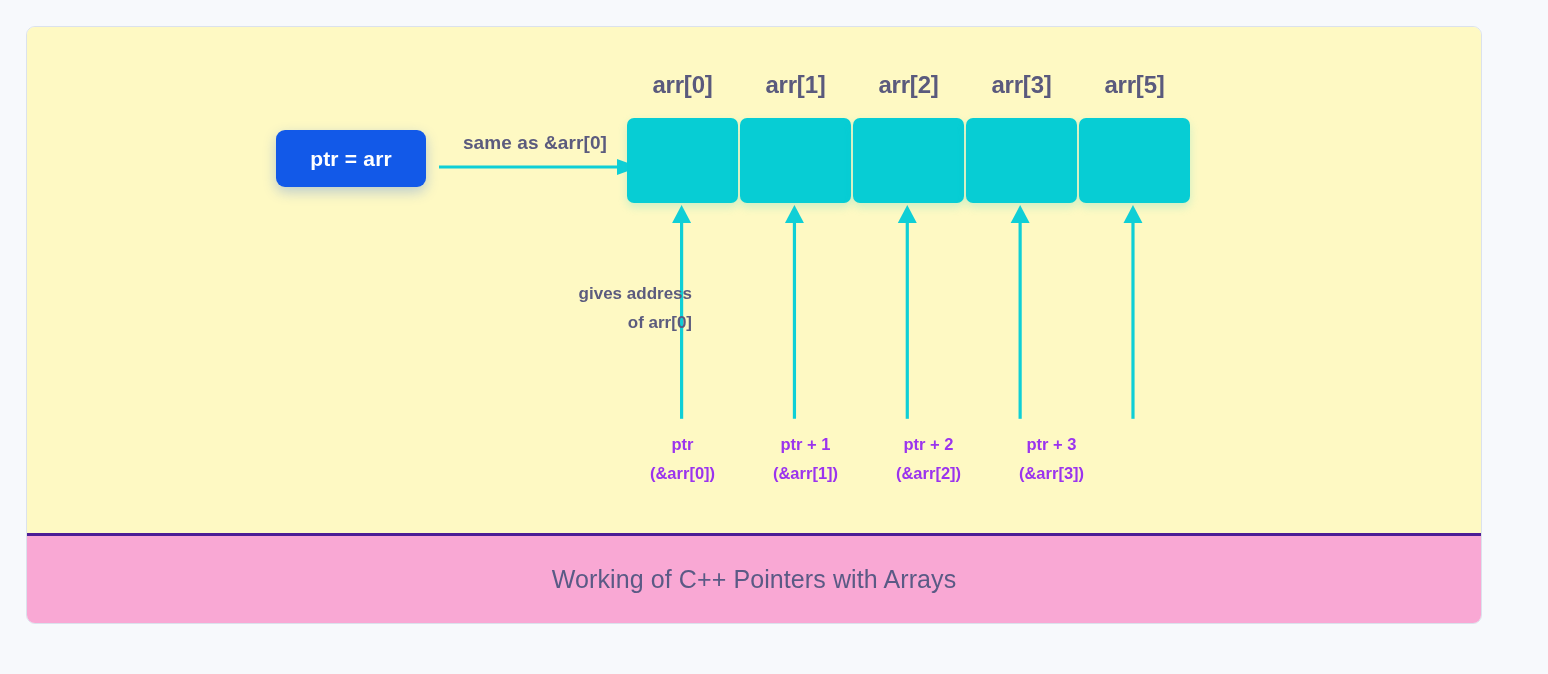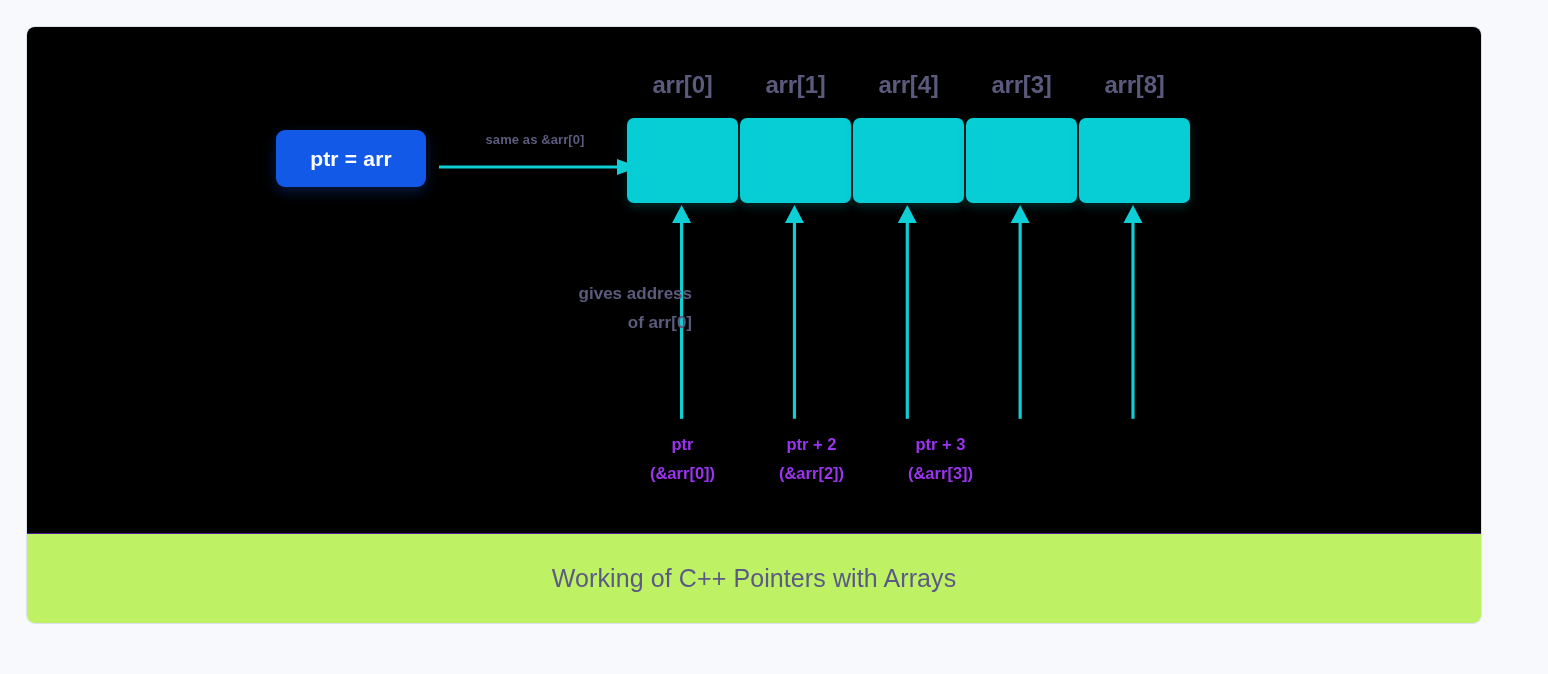--- a/index.html
+++ b/index.html
@@ -26,21 +26,21 @@
     box-sizing: border-box;
     overflow: hidden;
   }
 
   #diagram-area {
     position: absolute;
     left: 0;
     top: 0;
     width: 100%;
     height: 506px;
-    background: #000000;
+    background: #fef9c3;
   }
 
   
   #ptr-box {
     position: absolute;
     left: 249px;
     top: 103px;
     width: 150px;
     height: 57px;
     background: #1259e8;
@@ -58,21 +58,21 @@
   }
 
   
   #same-as-label {
     position: absolute;
     left: 398px;
     top: 105px;
     width: 220px;
     text-align: center;
     color: #5b5b7e;
-    font-size: 13px;
+    font-size: 19px;
     font-weight: bold;
     letter-spacing: 0.1px;
   }
   #connector-arrow {
     position: absolute;
     left: 386px;
     top: 125px;
     width: 226px;
     height: 30px;
   }
@@ -140,21 +140,21 @@
     width: 130px;
     text-align: left;
   }
 
   
   #ptr-expression-row {
     position: absolute;
     left: 600px;
     top: 403px;
     display: flex;
-    gap: 18px;
+    gap: 12px;
   }
   .ptr-expression {
     width: 111px;
     text-align: center;
     color: #9b34ee;
     font-size: 16.5px;
     font-weight: bold;
     line-height: 29px;
   }
   .ptr-expression .expr-main,
@@ -163,22 +163,22 @@
     white-space: nowrap;
   }
 
   
   #caption-bar {
     position: absolute;
     left: 0;
     top: 506px;
     width: 100%;
     height: 90px;
-    background: #bef264;
-    border-top: 1px solid #4c1d95;
+    background: #f9a8d4;
+    border-top: 3px solid #4c1d95;
     display: flex;
     align-items: center;
     justify-content: center;
     box-sizing: border-box;
   }
   #caption-text {
     color: #5a5a85;
     font-size: 25px;
     letter-spacing: 0.1px;
   }
@@ -186,23 +186,23 @@
 </head>
 <body>
 
 <div id="figure-card">
 
   <div id="diagram-area">
 
     <div id="index-header-row">
       <div class="index-label">arr[0]</div>
       <div class="index-label">arr[1]</div>
-      <div class="index-label">arr[4]</div>
+      <div class="index-label">arr[2]</div>
       <div class="index-label">arr[3]</div>
-      <div class="index-label">arr[8]</div>
+      <div class="index-label">arr[5]</div>
     </div>
 
     <div id="ptr-box">
       <span class="ptr-label">ptr = arr</span>
     </div>
 
     <div id="same-as-label">same as &amp;arr[0]</div>
     <svg id="connector-arrow" viewBox="0 0 226 30">
       <line x1="26" y1="15" x2="205" y2="15" stroke="#0fcfd6" stroke-width="3.2"></line>
       <polygon points="204,7 226,15 204,23" fill="#0fcfd6"></polygon>
@@ -240,20 +240,24 @@
     </svg>
 
     <div class="side-note" id="note-left">gives address of arr[0]</div>
 
     <div id="ptr-expression-row">
       <div class="ptr-expression">
         <span class="expr-main">ptr</span>
         <span class="expr-sub">(&amp;arr[0])</span>
       </div>
       <div class="ptr-expression">
+        <span class="expr-main">ptr + 1</span>
+        <span class="expr-sub">(&amp;arr[1])</span>
+      </div>
+      <div class="ptr-expression">
         <span class="expr-main">ptr + 2</span>
         <span class="expr-sub">(&amp;arr[2])</span>
       </div>
       <div class="ptr-expression">
         <span class="expr-main">ptr + 3</span>
         <span class="expr-sub">(&amp;arr[3])</span>
       </div>
     </div>
 
   </div>

